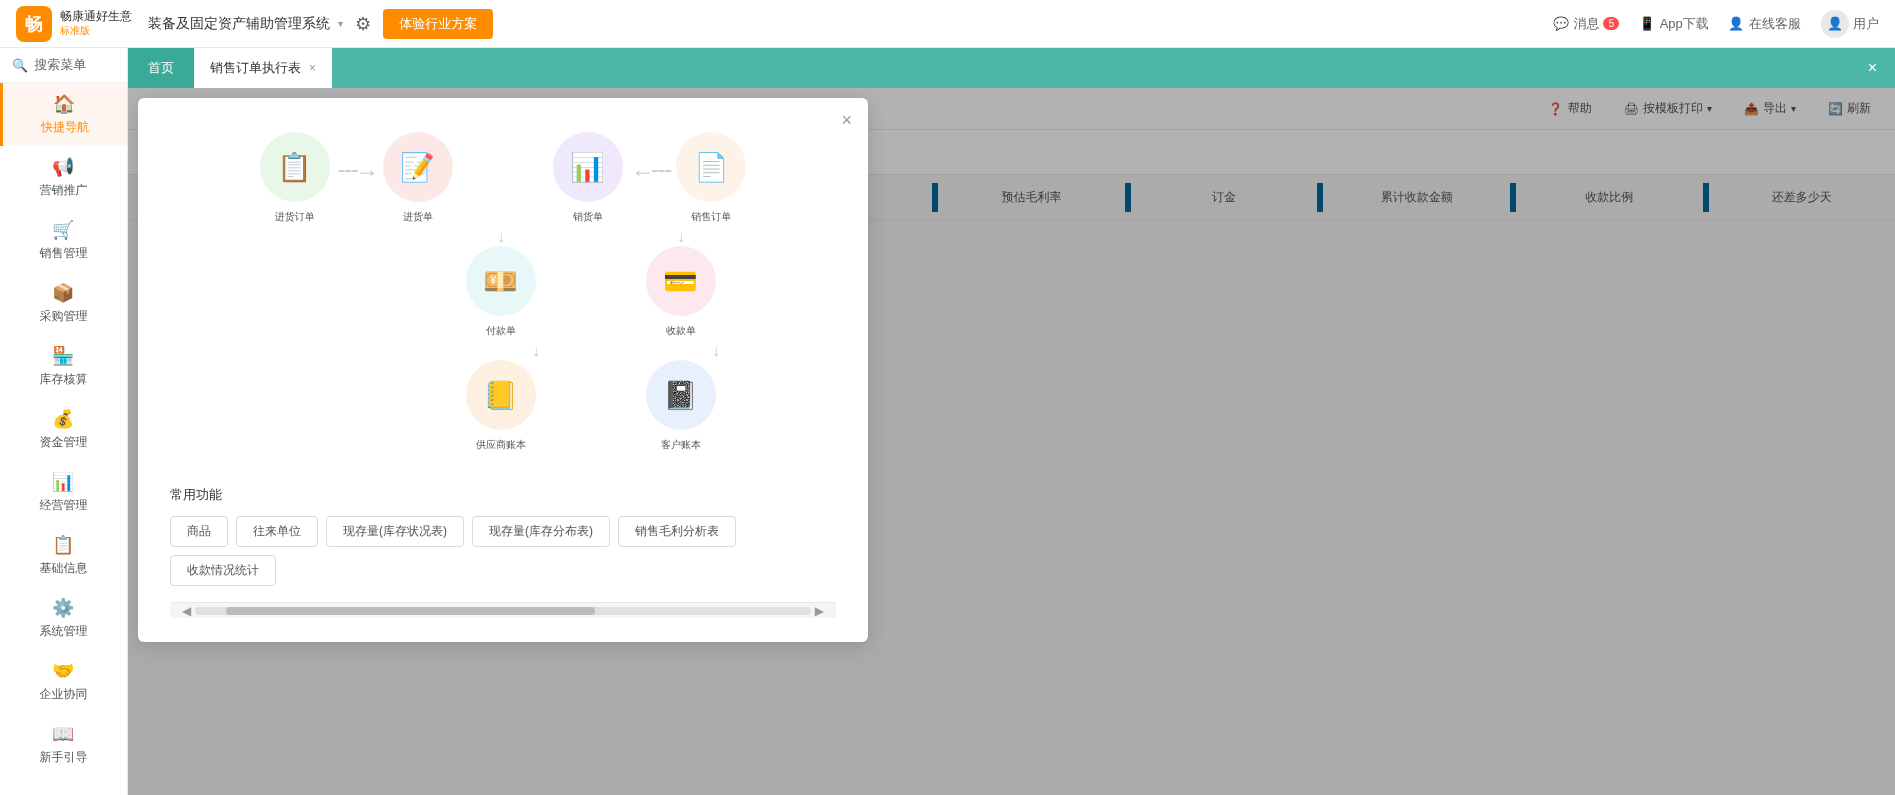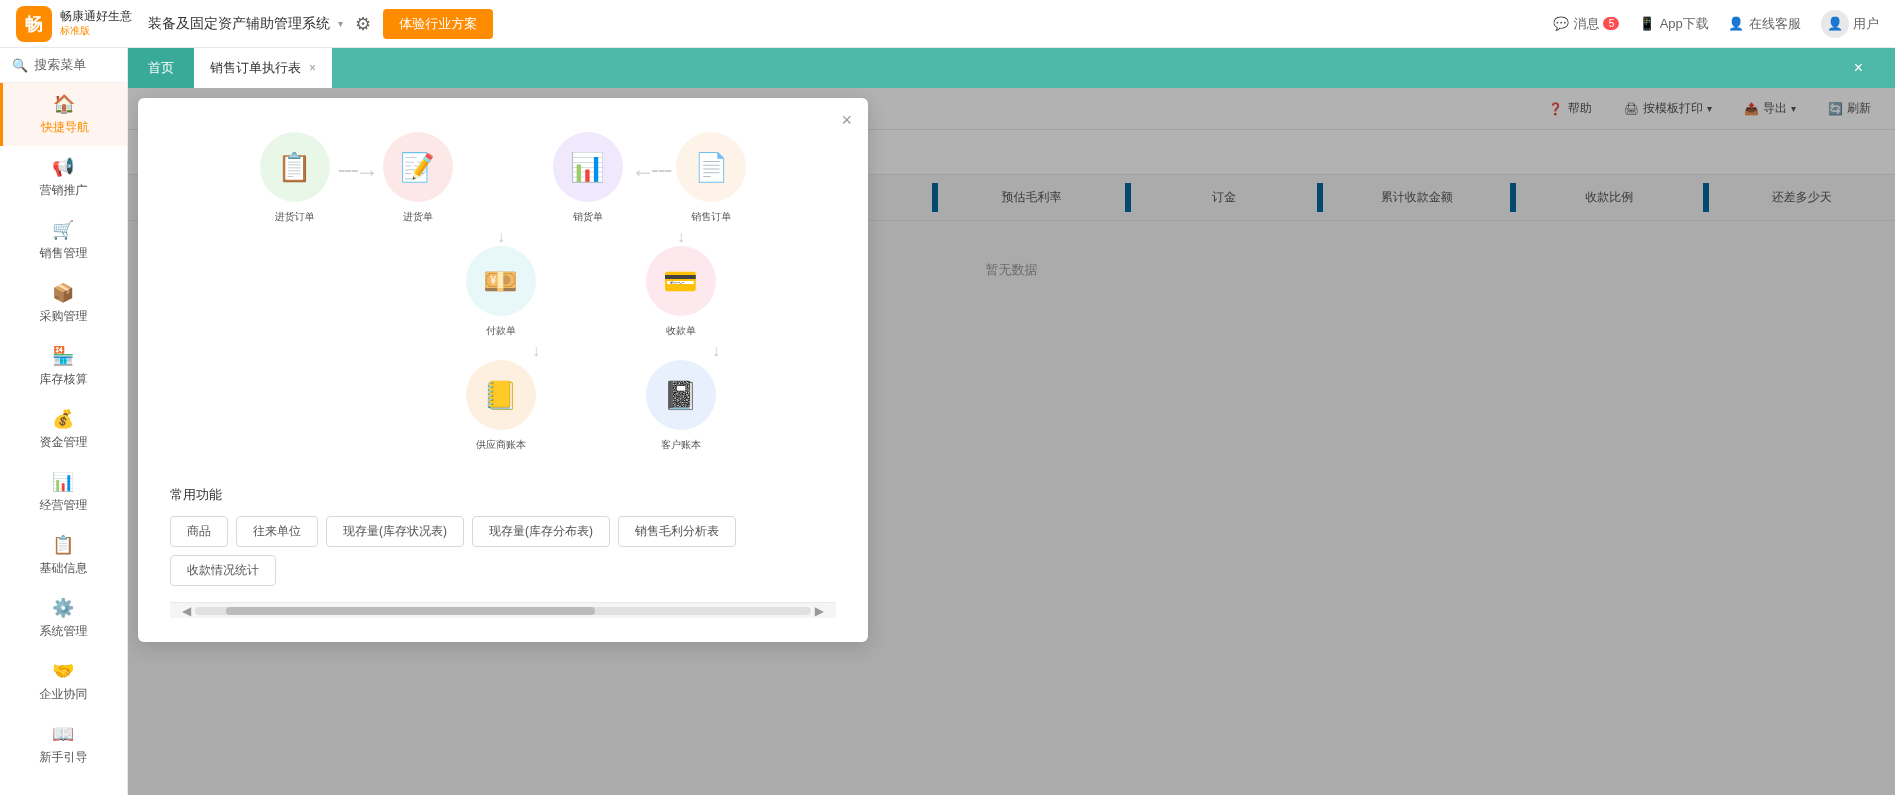--- a/index.html
+++ b/index.html
@@ -4,21 +4,21 @@
   <style>
     * { box-sizing: border-box; margin: 0; padding: 0; }
     body { font-family: 'Microsoft YaHei', Arial, sans-serif; background: #f0f2f5; font-size: 13px; overflow: hidden; }
 
     
     .app-wrapper { display: flex; flex-direction: column; height: 795px; width: 1895px; }
     .top-bar { display: flex; align-items: center; background: #fff; height: 48px; padding: 0 16px; border-bottom: 1px solid #e8e8e8; flex-shrink: 0; }
     .main-area { display: flex; flex: 1; overflow: hidden; }
     .sidebar { width: 128px; background: #fff; border-right: 1px solid #e8e8e8; flex-shrink: 0; display: flex; flex-direction: column; }
     .content-area { flex: 1; display: flex; flex-direction: column; overflow: hidden; }
-    .tab-bar { background: #4db8a8; display: flex; align-items: center; height: 40px; padding: 0 16px 0 0; }
+    .tab-bar { background: #4db8a8; display: flex; align-items: center; height: 40px; padding: 0 2px 0 0; }
     .content-body { flex: 1; background: #f5f5f5; position: relative; overflow: hidden; }
 
     
     .logo-area { display: flex; align-items: center; gap: 8px; margin-right: 16px; }
     .logo-icon { width: 36px; height: 36px; background: #ff8c00; border-radius: 8px; display: flex; align-items: center; justify-content: center; color: white; font-size: 18px; font-weight: bold; }
     .logo-text { font-size: 12px; color: #333; line-height: 1.3; }
     .logo-sub { color: #ff8c00; font-size: 10px; }
     .system-title { font-size: 14px; color: #333; font-weight: 500; text-align: right; }
     .top-bar-dropdown { display: flex; align-items: center; gap: 4px; margin-left: 8px; cursor: pointer; }
     .top-bar-dropdown .arrow { color: #999; font-size: 10px; }
@@ -237,23 +237,20 @@
           <div class="table-header-cell">商品</div>
           <div class="table-header-cell">金额</div>
           <div class="table-header-cell">预估毛利</div>
           <div class="table-header-cell">预估毛利率</div>
           <div class="table-header-cell">订金</div>
           <div class="table-header-cell">累计收款金额</div>
           <div class="table-header-cell">收款比例</div>
           <div class="table-header-cell">还差多少天</div>
         </div>
 
-        <div class="no-data">
-          <span>暂无数据</span>
-        </div>
 
         <div class="overlay">
           <div class="modal">
             <span class="modal-close">×</span>
 
             <div style="padding: 10px 20px;">
 
               <div style="display:flex; align-items:center; justify-content:center; gap:0; margin-bottom:4px;">
 
                 <div class="flow-node">

